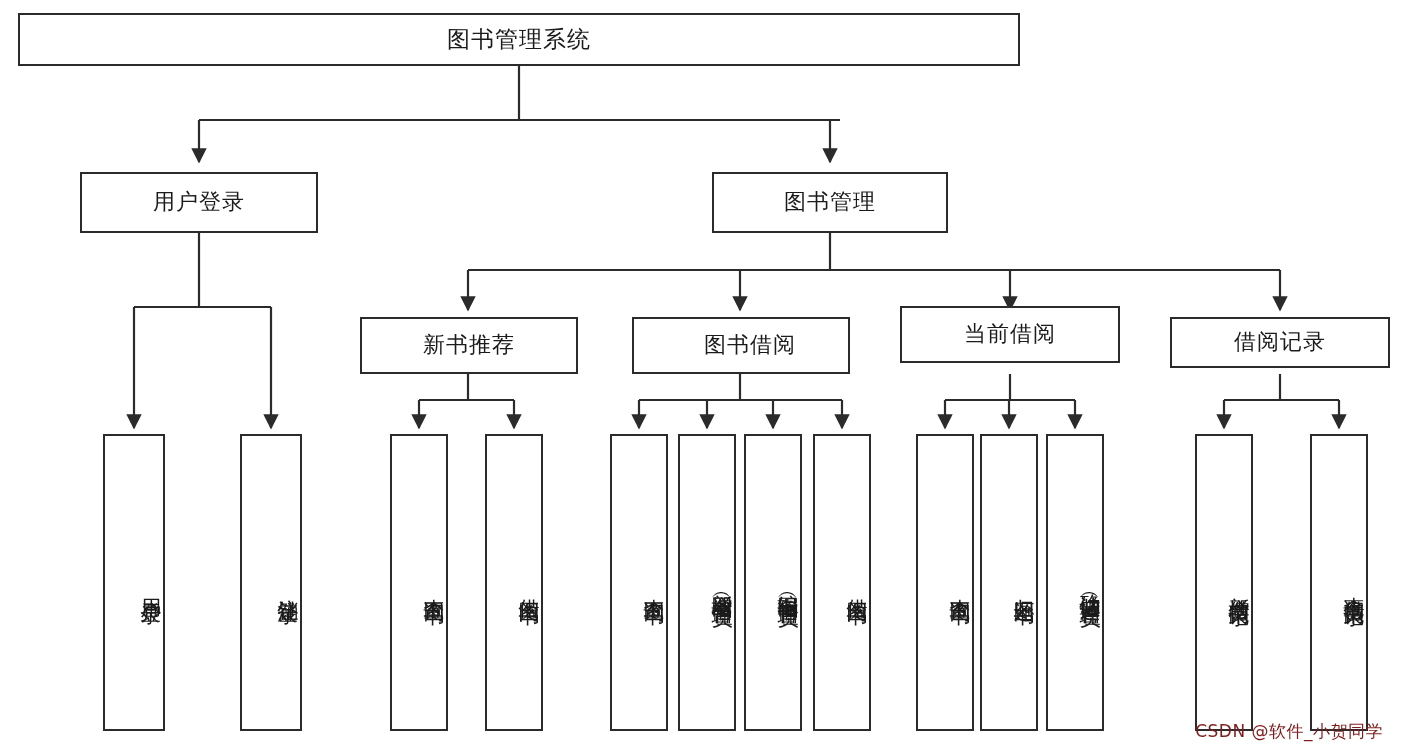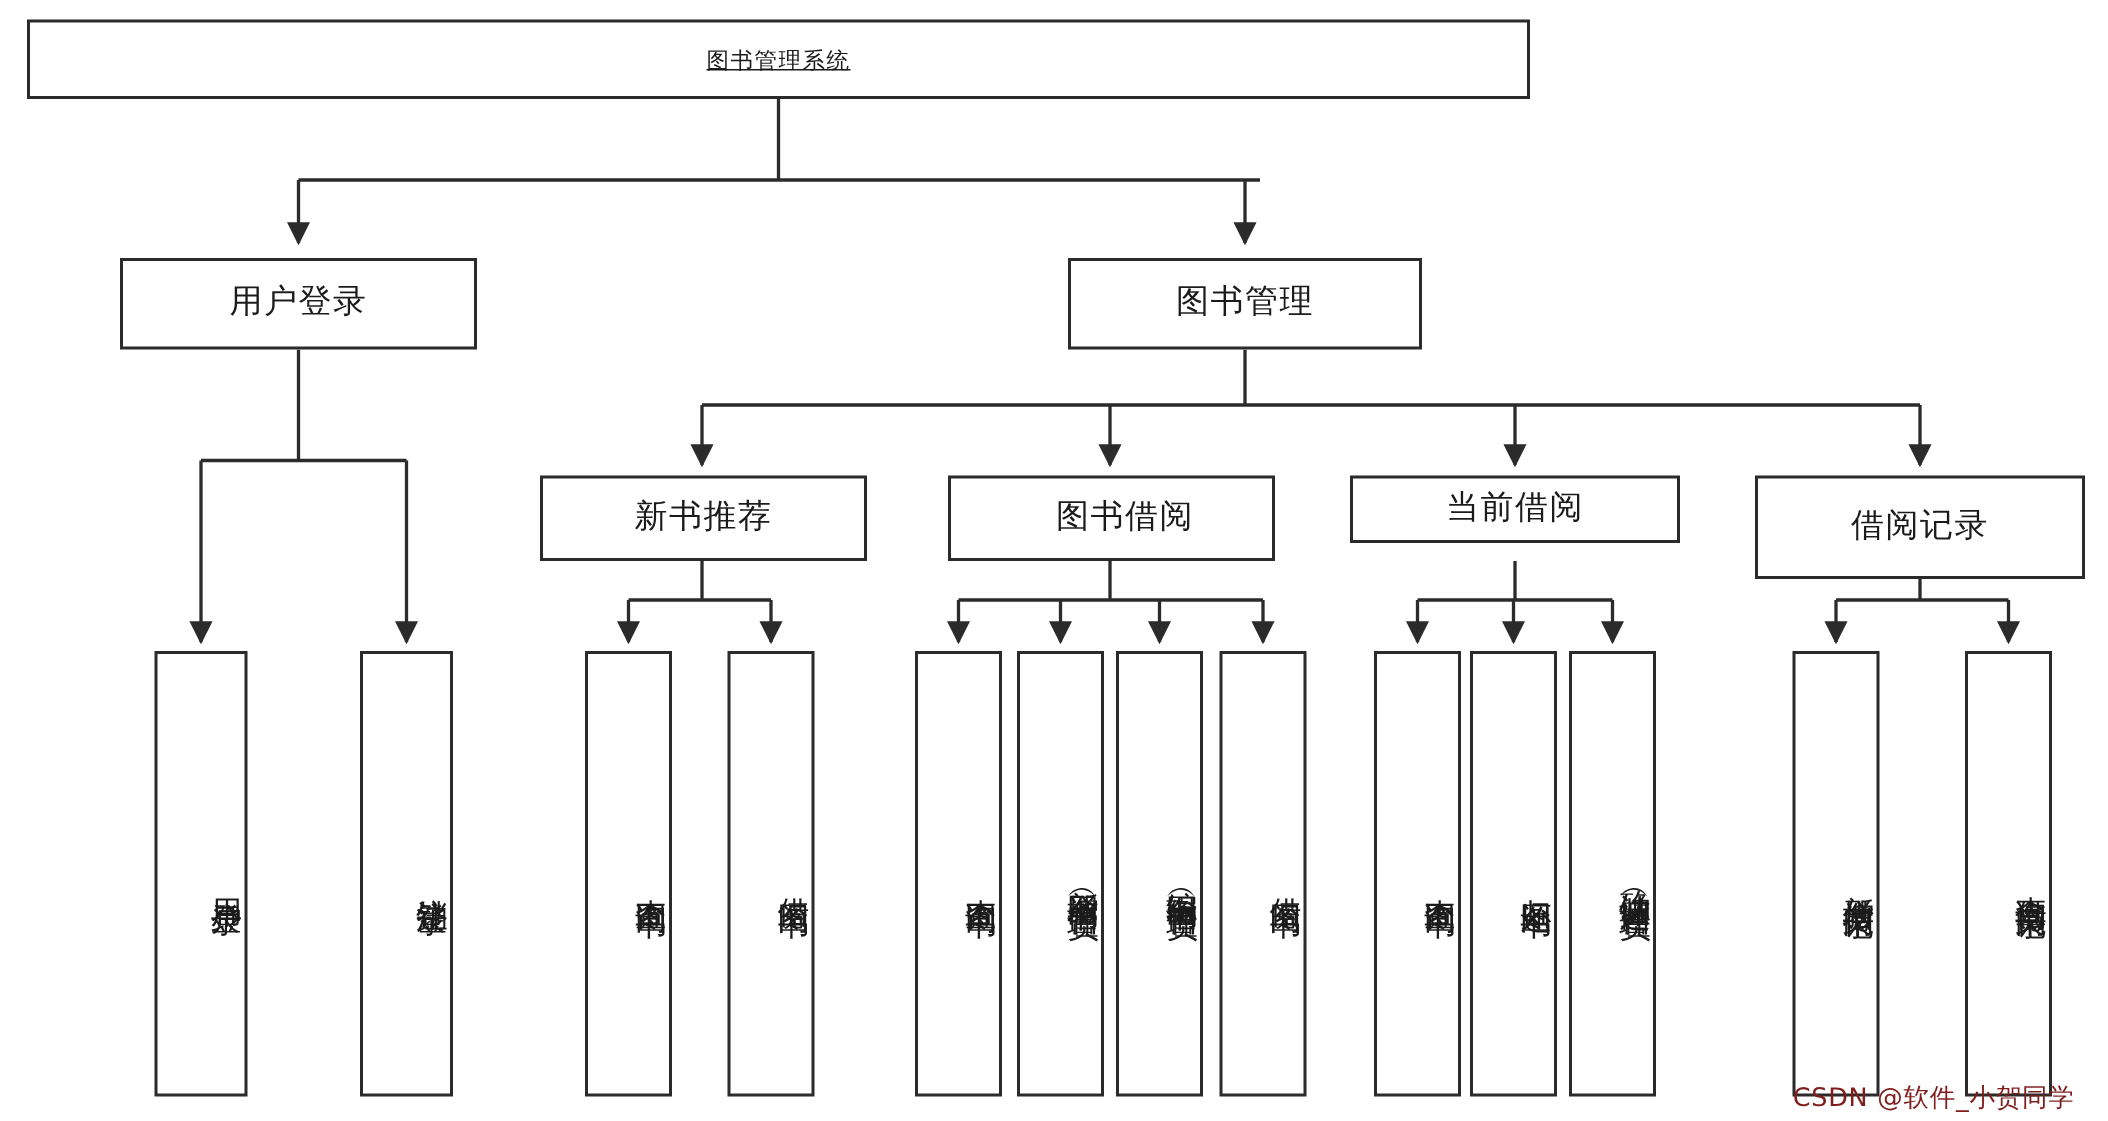--- a/index.html
+++ b/index.html
@@ -50,22 +50,21 @@
     align-items: flex-start;
     justify-content: center;
     padding-top: 6px;
   }
   .node.v .vtext {
     writing-mode: vertical-rl;
     text-orientation: upright;
     display: block;
   }
   .node.root {
-    font-size: 15px;
-    text-decoration: underline;
+    font-size: 23px;
   }
   #watermark {
     position: absolute;
     right: 22px;
     bottom: 4px;
     font-size: 17px;
     color: #7f1d1d;
     letter-spacing: 0.5px;
     white-space: nowrap;
     font-family: "DejaVu Sans", "Liberation Sans", sans-serif;
@@ -136,24 +135,24 @@
   <div class="node h" style="left:360px; top:317px; width:218px; height:57px;">
     <span>新书推荐</span>
   </div>
 
   <div class="node h" style="left:712px; top:172px; width:236px; height:61px;">
     <span>图书管理</span>
   </div>
   <div class="node h" style="left:632px; top:317px; width:218px; height:57px;padding-left:18px;">
     <span>图书借阅</span>
   </div>
-  <div class="node h" style="left:900px; top:317px; width:220px; height:45px;">
+  <div class="node h" style="left:900px; top:306px; width:220px; height:57px;">
     <span>当前借阅</span>
   </div>
-  <div class="node h" style="left:1170px; top:317px; width:220px; height:69px;">
+  <div class="node h" style="left:1170px; top:317px; width:220px; height:51px;">
     <span>借阅记录</span>
   </div>
 
   <div class="node v" style="left:103px; top:434px; width:62px; height:297px;">
     <span class="vtext">用户登录</span>
   </div>
   <div class="node v" style="left:240px; top:434px; width:62px; height:297px;">
     <span class="vtext">注销登录</span>
   </div>
 

